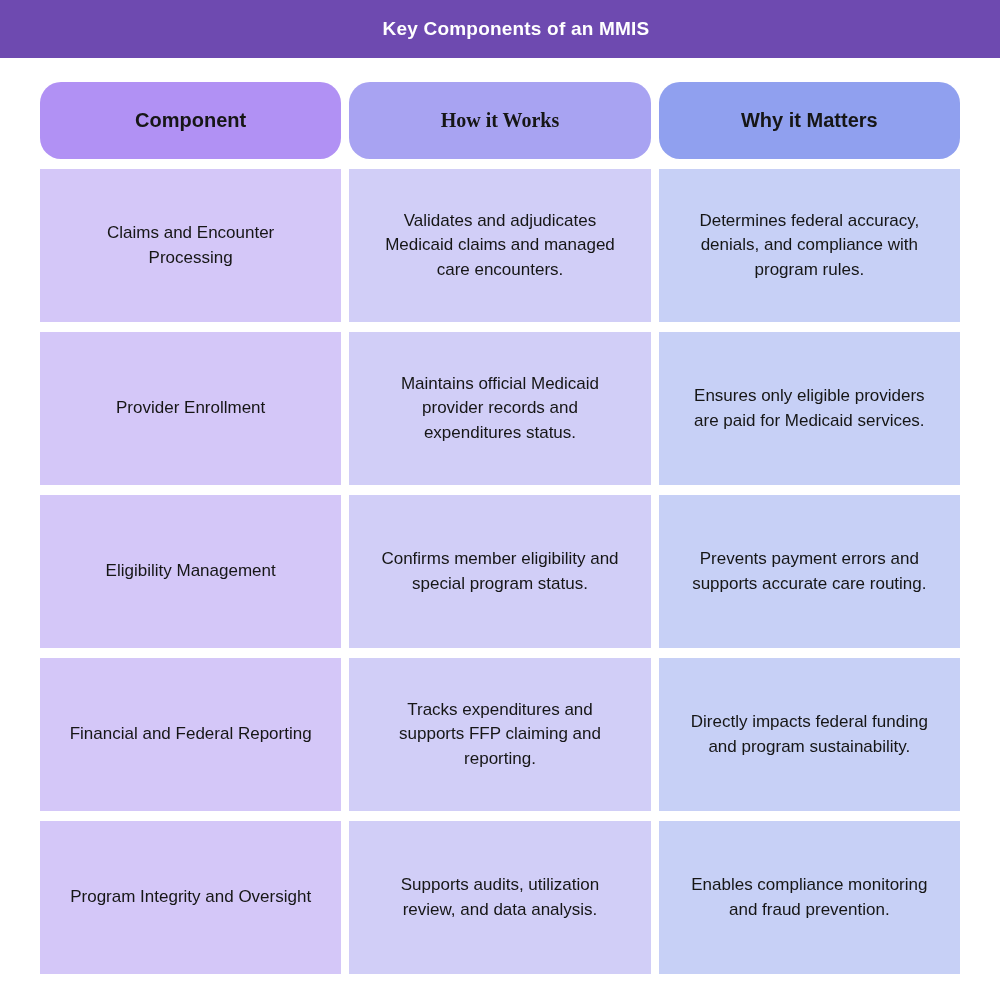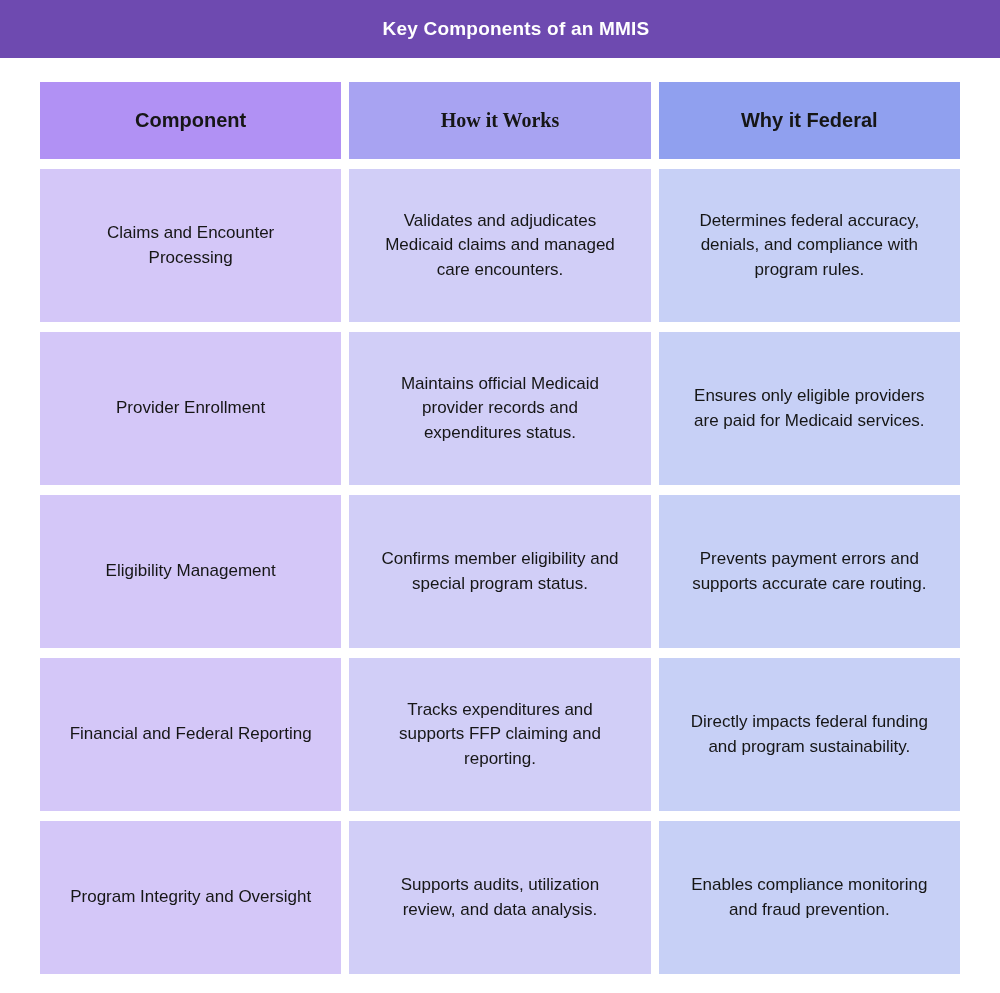--- a/index.html
+++ b/index.html
@@ -52,40 +52,41 @@
     justify-content: center;
     text-align: center;
     padding: 8px 27px;
     font-size: 17px;
     line-height: 1.45;
   }
   .cell.header {
     font-size: 20px;
     font-weight: bold;
     padding: 8px 10px;
+    border-radius: 21px;
   }
   .header.col-component { background: var(--header-component); }
   .header.col-how       { background: var(--header-how); font-family: Liberation Serif, serif; }
   .header.col-why       { background: var(--header-why); }
   .body.col-component   { background: var(--body-component); }
   .body.col-how         { background: var(--body-how); }
   .body.col-why         { background: var(--body-why); }
 </style>
 </head>
 <body>
 
 <header class="title-bar">
   <span class="title">Key Components of an MMIS</span>
 </header>
 
 <main class="table-grid">
 
   <div class="cell header col-component">Component</div>
   <div class="cell header col-how">How it Works</div>
-  <div class="cell header col-why">Why it Federal</div>
+  <div class="cell header col-why">Why it Matters</div>
 
   <div class="cell body col-component">Claims and Encounter Processing</div>
   <div class="cell body col-how">Validates and adjudicates Medicaid claims and managed care encounters.</div>
   <div class="cell body col-why">Determines federal accuracy, denials, and compliance with program rules.</div>
 
   <div class="cell body col-component">Provider Enrollment</div>
   <div class="cell body col-how">Maintains official Medicaid provider records and expenditures status.</div>
   <div class="cell body col-why">Ensures only eligible providers are paid for Medicaid services.</div>
 
   <div class="cell body col-component">Eligibility Management</div>

